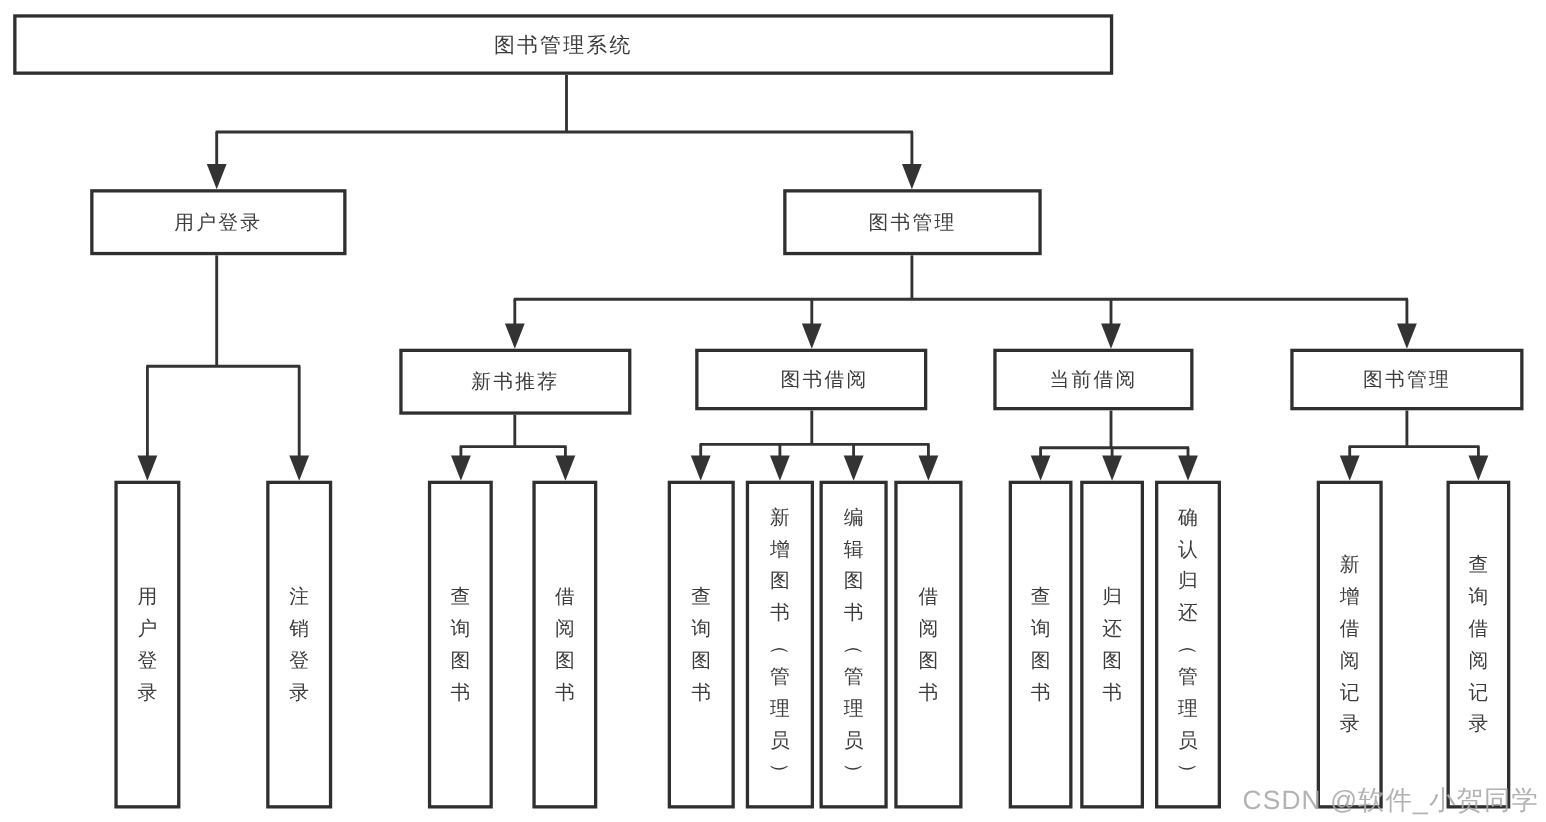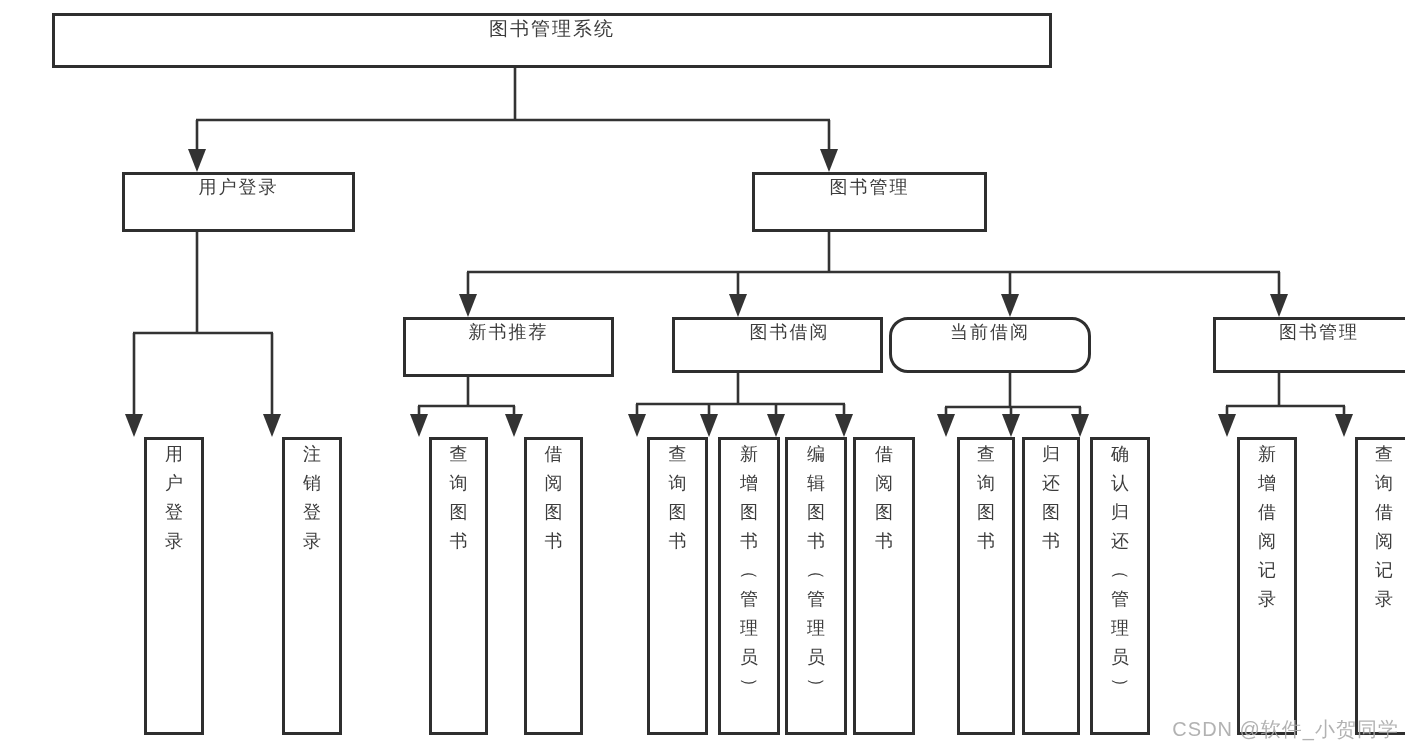--- a/index.html
+++ b/index.html
@@ -11,25 +11,24 @@
     font-family: "Liberation Sans", "DejaVu Sans", sans-serif;
     overflow: hidden;
   }
   svg.connectors { position: absolute; left: 0; top: 0; z-index: 1; }
   .box {
     position: absolute;
     background: #ffffff;
     border: 3px solid #2f2f2f;
     box-sizing: border-box;
     display: flex;
-    align-items: flex-start;
+    align-items: center;
     justify-content: center;
     color: #3c3c3c;
     z-index: 2;
-    margin-left: 40px;
   }
   .hlabel {
     font-size: 18px;
     letter-spacing: 2px;
     white-space: nowrap;
   }
   .root .hlabel { font-size: 19px; }
   .vtext {
     display: flex;
     flex-direction: column;
@@ -42,21 +41,21 @@
     height: 29px;
     line-height: 29px;
     text-align: center;
   }
   .vtext span.rot { transform: rotate(90deg); }
   .watermark {
     position: absolute;
     right: 6px;
     bottom: 4px;
     z-index: 3;
-    font-size: 20px;
+    font-size: 24px;
     color: rgba(170,170,170,0.9);
     letter-spacing: 1px;
     white-space: nowrap;
   }
 </style>
 </head>
 <body>
 
 <div class="canvas">
 
@@ -136,21 +135,21 @@
   <div class="box" style="left:712px; top:172px; width:235px; height:60px;">
     <span class="hlabel">图书管理</span>
   </div>
 
   <div class="box" style="left:363px; top:317px; width:211px; height:60px;">
     <span class="hlabel">新书推荐</span>
   </div>
   <div class="box" style="left:632px; top:317px; width:211px; height:56px;padding-left:24px;">
     <span class="hlabel">图书借阅</span>
   </div>
-  <div class="box" style="left:849px; top:317px; width:202px; height:56px;border-radius:19px;">
+  <div class="box" style="left:903px; top:317px; width:182px; height:56px;">
     <span class="hlabel">当前借阅</span>
   </div>
   <div class="box" style="left:1173px; top:317px; width:212px; height:56px;">
     <span class="hlabel">图书管理</span>
   </div>
 
   <div class="box" style="left:104px; top:437px; width:60px; height:298px;">
     <span class="vtext">
         <span>用</span>
         <span>户</span>

